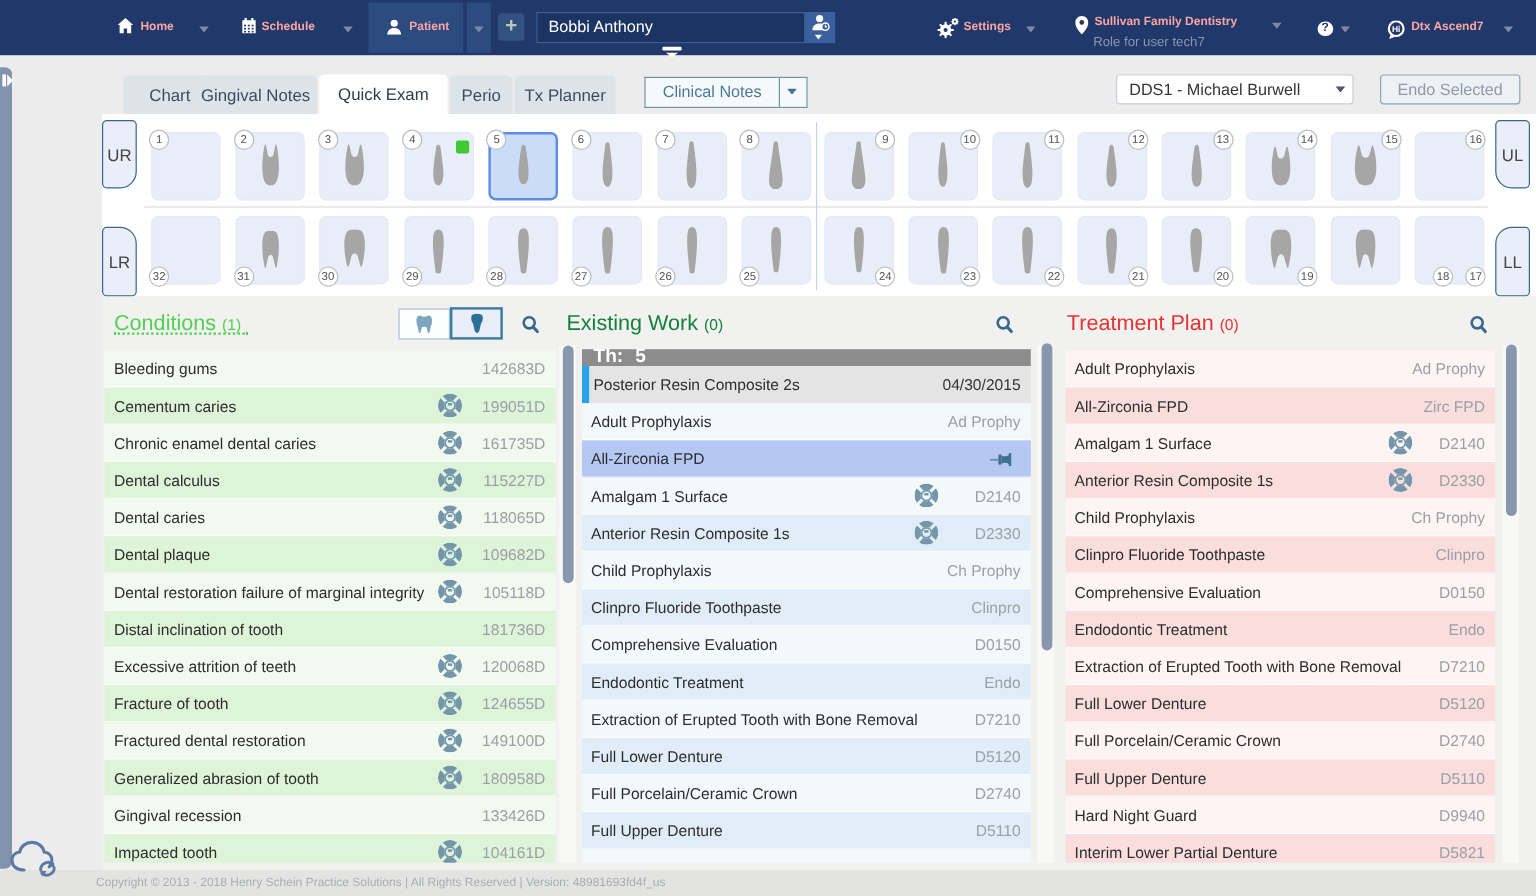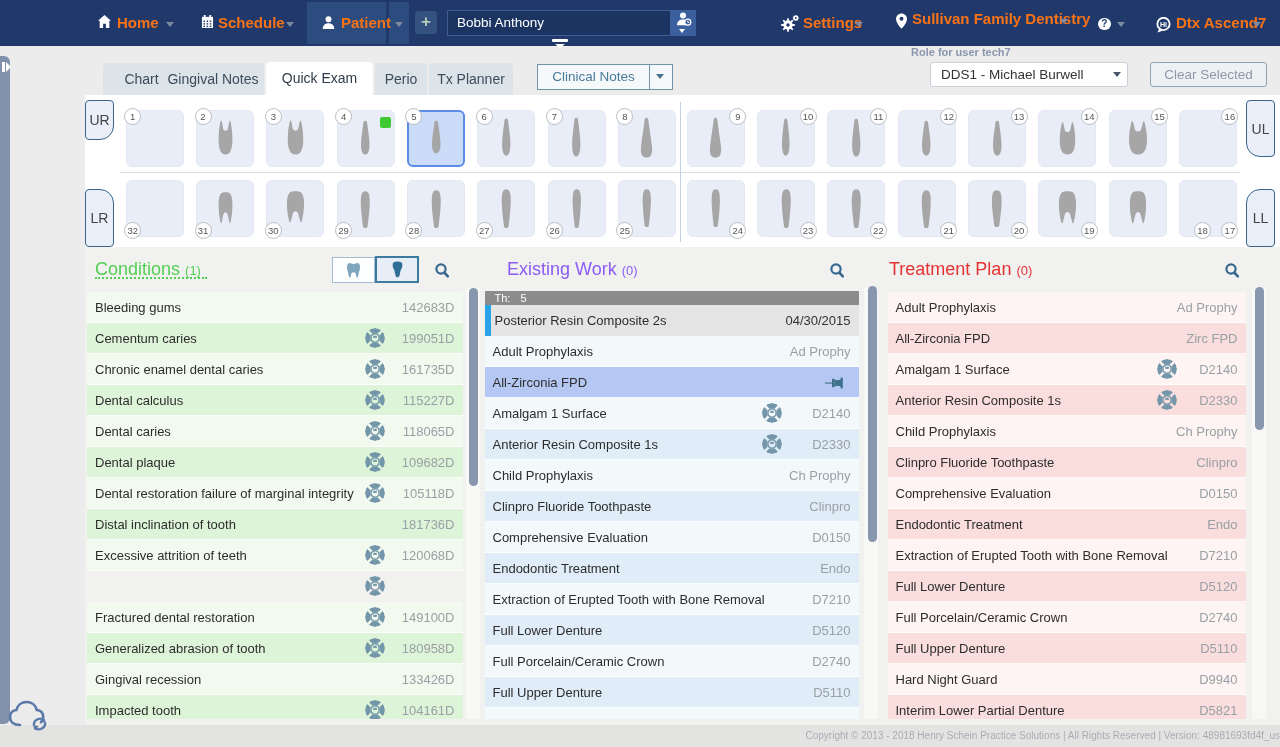--- a/index.html
+++ b/index.html
@@ -1,20 +1,20 @@
 <!DOCTYPE html>
 <html><head><meta charset="utf-8">
 <style>
 *{margin:0;padding:0;box-sizing:border-box}
 html,body{width:1280px;height:747px;overflow:hidden;background:#ececec;
  font-family:"Liberation Sans",sans-serif;position:relative}
 .abs{position:absolute}
 
 #nav{position:absolute;left:0;top:0;width:1280px;height:46px;background:#20386a}
-.nv{position:absolute;color:#f97316;font-size:15px;font-weight:bold;top:0;height:46px;line-height:45px}
+.nv{position:absolute;color:#fca5a5;font-size:10px;font-weight:bold;top:0;height:46px;line-height:45px}
 .caret{position:absolute;width:0;height:0;border-left:4.5px solid transparent;
  border-right:4.5px solid transparent;border-top:5px solid #7e8aa2}
 .navico{position:absolute}
 
 #strip{position:absolute;left:0;top:56px;width:10px;height:668px;background:#8292ac;
  border-radius:0 6px 6px 0}
 
 .tab{position:absolute;top:63px;height:33px;background:#dce3e9;color:#3d4c5c;
  font-size:14px;text-align:center;line-height:32px;border-radius:4px 4px 0 0;white-space:nowrap}
 .tab.on{background:#fff;color:#2e3b49;top:62px;height:34px;z-index:2}
@@ -30,21 +30,21 @@
 #colarea{position:absolute;left:85px;top:247px;width:1195px;height:478px;background:#f1f1ef}
 .ctitle{position:absolute;top:258px;font-size:18px;line-height:22px}
 .cnum{font-size:13px}
 .row{position:absolute;height:31px;font-size:13px;color:#2d2d2d;line-height:31px;
  padding-left:8px;overflow:hidden;white-space:nowrap;box-shadow:inset 0 -1px 0 rgba(255,255,255,.8)}
 .code{position:absolute;right:8px;top:0;color:#9aa0a5}
 .sb{position:absolute;width:9px;background:#8997ae;border-radius:5px}
 .track{position:absolute;width:14px;background:#f8f8f7}
 
 #footer{position:absolute;left:0;top:725px;width:1280px;height:22px;background:#e3e3e2}
-#footer div{position:absolute;left:80px;width:1200px;text-align:right;top:5px;
+#footer div{position:absolute;left:80px;width:1200px;text-align:left;top:5px;
  font-size:10px;color:#a8adb3}
 .btn{position:absolute;border:1px solid #6f93a8;color:#4a7a99;font-size:13.5px;
  background:#f6f9fa;text-align:center}
 </style></head><body>
 
 <div id="nav">
     <svg class="navico" style="left:98px;top:14.5px" width="13" height="13" viewBox="0 0 14 14">
       <path d="M7 0L0 6.2h1.8v7.8h3.7v-4.6h3v4.6h3.7V6.2H14z" fill="#fff"></path>
     </svg>
     <div class="nv" style="left:117px">Home</div>
@@ -111,21 +111,21 @@
       </g>
     </svg>
     <div class="nv" style="left:803px">Settings</div>
     <div class="caret" style="left:855px;top:22px"></div>
     <svg class="navico" style="left:896px;top:13px" width="11" height="16" viewBox="0 0 13 18">
       <path d="M6.5 0C2.9 0 0 2.9 0 6.5 0 11.4 6.5 18 6.5 18S13 11.4 13 6.5C13 2.9 10.1 0 6.5 0z" fill="#fff"></path>
       <circle cx="6.5" cy="6.3" r="2.3" fill="#20386a"></circle>
     </svg>
     <div class="nv" style="left:912px;top:-4px">Sullivan Family Dentistry</div>
     <div class="caret" style="left:1060px;top:19px"></div>
-    <div class="abs" style="left:911px;top:46px;color:#8b97ad;font-size:11px;font-weight:bold">Role for user tech7</div>
+    <div class="abs" style="left:911px;top:29px;color:#8b97ad;font-size:11px;font-weight:normal">Role for user tech7</div>
     <div class="abs" style="left:1098px;top:17.5px;width:12.5px;height:12.5px;background:#fff;border-radius:50%;color:#20386a;font-size:10px;font-weight:bold;text-align:center;line-height:12.5px">?</div>
     <div class="caret" style="left:1117px;top:22px"></div>
     <svg class="navico" style="left:1156px;top:16.5px" width="15" height="16" viewBox="0 0 20 21">
       <circle cx="10" cy="9" r="8.2" fill="none" stroke="#fff" stroke-width="2.4"></circle>
       <path d="M4.5 14.5l-2.5 6 7-2.5z" fill="#fff"></path>
       <text x="10" y="12.5" font-size="9.5" font-weight="bold" fill="#fff" text-anchor="middle" font-family="Liberation Sans,sans-serif">Hi</text>
     </svg>
     <div class="nv" style="left:1176px">Dtx Ascend7</div>
     <div class="caret" style="left:1253px;top:22px"></div>
   </div>
@@ -145,23 +145,23 @@
 <div class="tab" style="left:103px;width:77px">Chart</div>
 <div class="tab" style="left:162px;width:102px">Gingival Notes</div>
 <div class="tab on" style="left:266px;width:107px">Quick Exam</div>
 <div class="tab" style="left:375px;width:52px">Perio</div>
 <div class="tab" style="left:429px;width:84px">Tx Planner</div>
 <div class="btn" style="left:537px;top:64px;width:112px;height:26px;line-height:24px;border-right:none">Clinical Notes</div>
 <div class="btn" style="left:649px;top:64px;width:24px;height:26px"></div>
 <div class="caret" style="left:656px;top:74px;border-top-color:#4a7391"></div>
 <div class="abs" style="left:930px;top:62px;width:198px;height:25px;background:#fff;border:1px solid #c8cfd8;border-radius:3px;font-size:13.5px;color:#333;line-height:23px;padding-left:10px">DDS1 - Michael Burwell</div>
 <div class="caret" style="left:1113px;top:72px;border-top-color:#49576a"></div>
-<div class="btn" style="left:1150px;top:62px;width:117px;height:25px;line-height:23px;border-color:#8aa4b8;color:#8c99a7;background:#eef1f4;border-radius:3px">Clear Selected</div>
+<div class="btn" style="left:1150px;top:62px;width:117px;height:25px;line-height:23px;border-color:#8aa4b8;color:#8c99a7;background:#eef1f4;border-radius:3px">Endo Selected</div>
 <div id="chartbg"></div>
-<div class="qbox" style="left:85px;top:100px;height:40px;border-radius:4px 4px 14px 4px">UR</div>
+<div class="qbox" style="left:85px;top:100px;height:57px;border-radius:4px 4px 14px 4px">UR</div>
 <div class="qbox" style="left:85px;top:189px;height:58px;border-radius:4px 14px 4px 4px">LR</div>
 <div class="qbox" style="left:1246px;top:100px;height:57px;border-radius:4px 4px 4px 14px">UL</div>
 <div class="qbox" style="left:1246px;top:189px;height:58px;border-radius:14px 4px 4px 4px">LL</div>
 <div class="abs" style="left:120px;top:172px;width:1120px;height:1px;background:#d9dde3"></div>
 <div class="abs" style="left:680px;top:102px;width:1px;height:140px;background:#c6d2e0"></div>
 <svg width="0" height="0" style="position:absolute">
     <defs>
 <path id="molU" d="M3.2 2.5 C2.2 8 1.6 13 1.5 19 C1.3 28 3 33 5 34.5 C6.5 35.8 9.5 35.8 11 34.5 C13 33 14.7 28 14.5 19 C14.4 13 13.8 8 12.8 2.5 C12.5 1 11.9 1 11.6 2.5 L10.3 9.5 C9.7 12.5 6.3 12.5 5.7 9.5 L4.5 2.5 C4.1 1 3.5 1 3.2 2.5 Z" fill="#a6a6a6"></path>
 <path id="preU" d="M4 2 C3 10 2 17 1.8 23 C1.5 31 3.2 34.6 5.5 34.6 C7.8 34.6 9.5 31 9.2 23 C9 17 8 10 7 2 C6.3 0.2 4.7 0.2 4 2 Z" fill="#a6a6a6"></path>
 <path id="incU" d="M4 2 C3 11 2.1 19 1.9 25 C1.6 35 3.2 39.6 5.5 39.6 C7.8 39.6 9.4 35 9.1 25 C8.9 19 8 11 7 2 C6.3 0.2 4.7 0.2 4 2 Z" fill="#a6a6a6"></path>
@@ -315,21 +315,21 @@
 <div class="cell" style="left:1108.6px;top:179.5px;height:57px"></div>
 <div class="tnum" style="left:1194px;top:221.5px">18</div>
 <svg class="abs" style="left:1127.6px;top:190.5px" width="20" height="33" viewBox="0 0 16 32" preserveAspectRatio="none">
     <use href="#molL"></use>
   </svg>
 <div class="cell" style="left:1178.8999999999999px;top:179.5px;height:57px"></div>
 <div class="tnum" style="left:1221.3999999999999px;top:221.5px">17</div>
 <div id="colarea"></div>
 <div class="ctitle" style="left:95px;color:#52d053">Conditions <span class="cnum">(1)</span></div>
 <div class="abs" style="left:95px;top:277px;width:112px;border-top:2px dotted #52d053"></div>
-<div class="ctitle" style="left:507px;color:#8b5cf6">Existing Work <span class="cnum">(0)</span></div>
+<div class="ctitle" style="left:472px;color:#15803d">Existing Work <span class="cnum">(0)</span></div>
 <div class="ctitle" style="left:889px;color:#e63232">Treatment Plan <span class="cnum">(0)</span></div>
 <div class="abs" style="left:332px;top:257px;width:43px;height:26px;background:#fdfefe;border:1px solid #a4bdd0"></div>
 <div class="abs" style="left:375px;top:256px;width:44px;height:27px;background:#e7eef7;border:2px solid #3c7a9e"></div>
 <svg class="abs" style="left:345px;top:262px" width="17" height="16" viewBox="0 0 17 16">
     <path d="M2 5 Q2 1 5 1 Q7 2 8.5 2 Q10 2 12 1 Q15 1 15 5 Q15 8 14 10 L13 15 Q12 16 11.5 15 L10.5 11 Q8.5 9.5 6.5 11 L5.5 15 Q5 16 4 15 L3 10 Q2 8 2 5 Z" fill="#7fa5bf"></path>
   </svg>
 <svg class="abs" style="left:391px;top:261px" width="13" height="17" viewBox="0 0 13 17">
     <path d="M2.2 1.5 Q6.5 -0.5 10.8 1.5 Q12.3 5.5 9.8 8.8 L8.3 15.3 Q6.5 17.5 4.7 15.3 L3.2 8.8 Q0.7 5.5 2.2 1.5 Z" fill="#2f6f96"></path>
   </svg>
 <svg class="abs" style="left:435px;top:263px" width="14" height="15" viewBox="0 0 14 15">
@@ -382,39 +382,40 @@
     </svg>
     <div class="row" style="left:87px;top:478px;width:375.5px;background:#f2faef">Dental restoration failure of marginal integrity<span class="code">105118D</span></div>
     <svg class="abs" style="left:365px;top:483px" width="20" height="20" viewBox="0 0 20 20">
       <use href="#surfico"></use>
     </svg>
     <div class="row" style="left:87px;top:509px;width:375.5px;background:#def4d9">Distal inclination of tooth<span class="code">181736D</span></div>
     <div class="row" style="left:87px;top:540px;width:375.5px;background:#f2faef">Excessive attrition of teeth<span class="code">120068D</span></div>
     <svg class="abs" style="left:365px;top:545px" width="20" height="20" viewBox="0 0 20 20">
       <use href="#surfico"></use>
     </svg>
+    <div class="row" style="left:87px;top:571px;width:375.5px;background:#def4d9">Fracture of tooth<span class="code">124655D</span></div>
     <svg class="abs" style="left:365px;top:576px" width="20" height="20" viewBox="0 0 20 20">
       <use href="#surfico"></use>
     </svg>
     <div class="row" style="left:87px;top:602px;width:375.5px;background:#f2faef">Fractured dental restoration<span class="code">149100D</span></div>
     <svg class="abs" style="left:365px;top:607px" width="20" height="20" viewBox="0 0 20 20">
       <use href="#surfico"></use>
     </svg>
     <div class="row" style="left:87px;top:633px;width:375.5px;background:#def4d9">Generalized abrasion of tooth<span class="code">180958D</span></div>
     <svg class="abs" style="left:365px;top:638px" width="20" height="20" viewBox="0 0 20 20">
       <use href="#surfico"></use>
     </svg>
     <div class="row" style="left:87px;top:664px;width:375.5px;background:#f2faef">Gingival recession<span class="code">133426D</span></div>
     <div class="row" style="left:87px;top:695px;width:375.5px;background:#def4d9">Impacted tooth<span class="code">104161D</span></div>
     <svg class="abs" style="left:365px;top:700px" width="20" height="20" viewBox="0 0 20 20">
       <use href="#surfico"></use>
     </svg>
   </div>
 <div class="abs" style="left:0;top:0;width:1280px;height:719px;overflow:hidden;pointer-events:none">
-    <div class="abs" style="left:484.5px;top:291px;width:374px;height:14px;background:#8c8c8c;color:#fff;font-size:11px;font-weight:normal;line-height:14px"><span style="margin-left:10px">Th:</span><span style="margin-left:10px">5</span></div>
+    <div class="abs" style="left:484.5px;top:291px;width:374px;height:14px;background:#8c8c8c;color:#fff;font-size:16px;font-weight:bold;line-height:14px"><span style="margin-left:10px">Th:</span><span style="margin-left:10px">5</span></div>
     <div class="row" style="left:484.5px;top:305px;width:374px;background:#e4e4e4;border-left:6px solid #29a3e8;padding-left:4px;box-shadow:none">Posterior Resin Composite 2s<span class="code" style="color:#333">04/30/2015</span></div>
     <div class="row" style="left:484.5px;top:336px;width:374px;background:#f3f8fb">Adult Prophylaxis<span class="code">Ad Prophy</span></div>
     <div class="row" style="left:484.5px;top:367px;width:374px;background:#b5c8f3">All-Zirconia FPD<span class="code"></span></div>
     <svg class="abs" style="left:824.5px;top:377px" width="18" height="12" viewBox="0 0 18 12">
 <path d="M0 5.2h7v1.8H0z" fill="#6d93ad"></path>
 <rect x="7" y="1.8" width="2.6" height="8.4" fill="#3e718c"></rect>
 <path d="M9.6 2.6 Q13 4.2 16 2.2 L16 9.8 Q13 7.8 9.6 9.4 Z" fill="#3e718c"></path>
 <rect x="15.6" y="0.6" width="2.2" height="10.8" fill="#3e718c"></rect>
     </svg>
     <div class="row" style="left:484.5px;top:398px;width:374px;background:#f3f8fb">Amalgam 1 Surface<span class="code">D2140</span></div>

